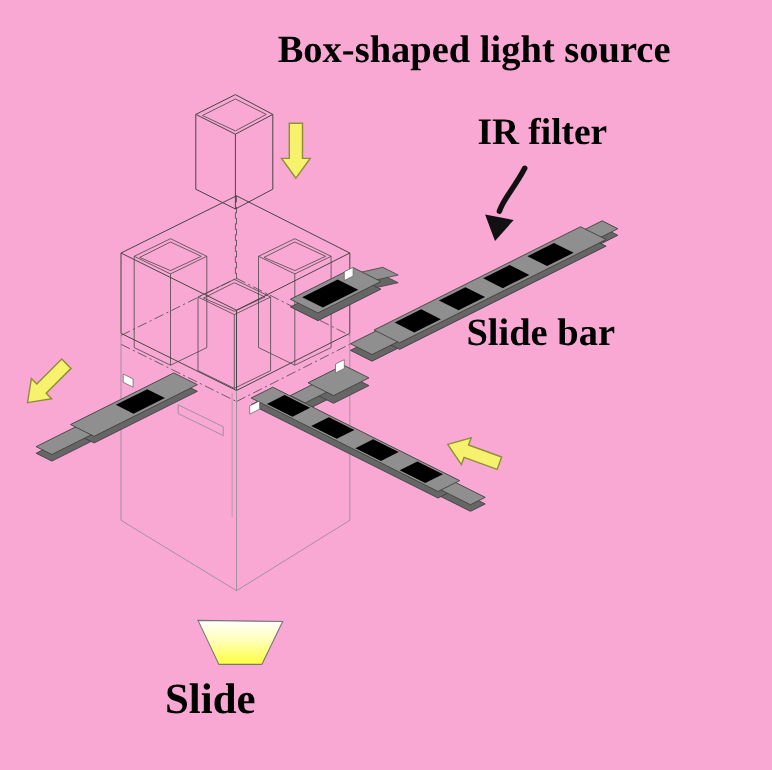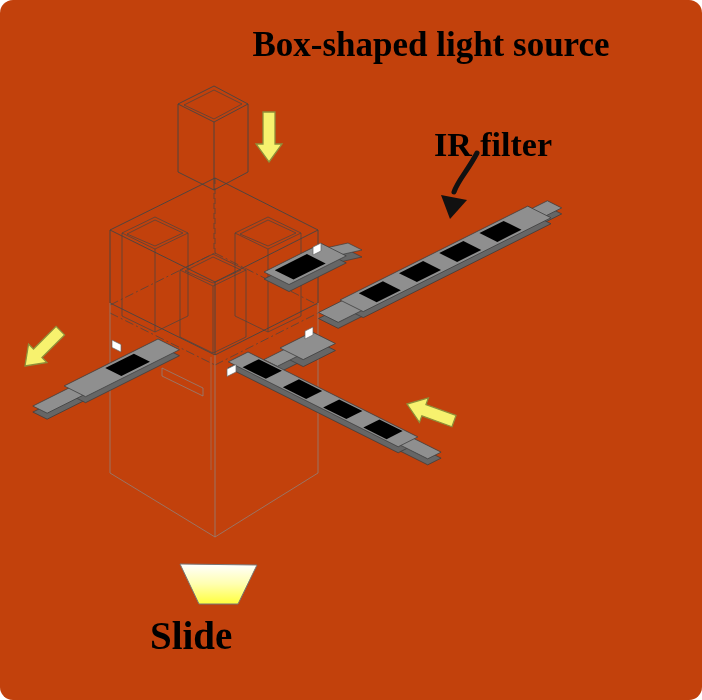--- a/index.html
+++ b/index.html
@@ -1,26 +1,26 @@
 <!DOCTYPE html>
 <html><head>
 <meta charset="utf-8">
 <style>
   html,body { margin:0; padding:0; background:#ffffff; }
   .canvas {
-    position:relative; width:702px; height:700px; background:#c2410c;
-    overflow:hidden; font-family:"Liberation Serif", serif;border-radius:13px;
+    position:relative; width:702px; height:700px; background:#f9a8d4;
+    overflow:hidden; font-family:"Liberation Serif", serif;
   }
   .canvas svg { position:absolute; left:0; top:0; }
   .lbl {
     position:absolute; font-weight:bold; color:#000000;
     white-space:nowrap; line-height:1.05; letter-spacing:0px;
   }
   .lbl-title  { left:431px; top:27px;  font-size:35px; transform:translateX(-50%); }
-  .lbl-ir     { left:434px; top:103px; font-size:34px;margin-top:24px; }
+  .lbl-ir     { left:434px; top:103px; font-size:34px; }
   .lbl-slide  { left:424px; top:285px; font-size:35px; }
   .lbl-camera { left:150px; top:616px; font-size:39px; }
   .wire   { fill:none; stroke-width:0.9; stroke-linejoin:round; }
   .wire-l { fill:none; stroke-width:0.7; stroke-linejoin:round; }
   .bar-stroke { stroke:#3d3d3d; stroke-width:0.7; stroke-linejoin:round; }
   .notch { fill:#ffffff; stroke:#666666; stroke-width:0.7; }
 </style>
 </head>
 <body>
 
@@ -178,15 +178,16 @@
   </g>
 
   <g stroke="#111111">
     <path d="M477,153 C467,172 458,180 454,192" fill="none" stroke-width="5" stroke-linecap="round"></path>
     <polygon points="441,195 467,200 450,219" stroke="none" fill="#111111"></polygon>
   </g>
 </svg>
 
 <div class="lbl lbl-title">Box-shaped light source</div>
 <div class="lbl lbl-ir">IR filter</div>
+<div class="lbl lbl-slide">Slide bar</div>
 <div class="lbl lbl-camera">Slide</div>
 
 </div>
 
 </body></html>

